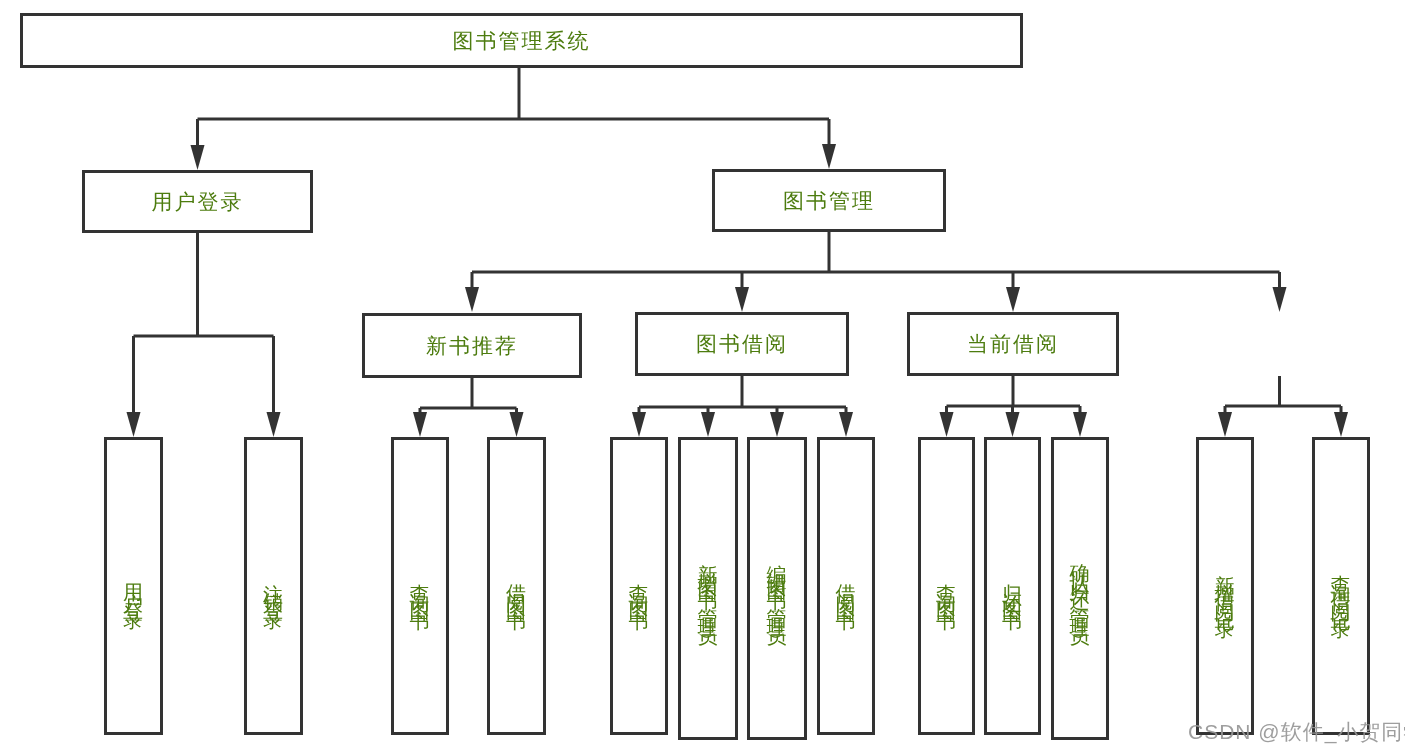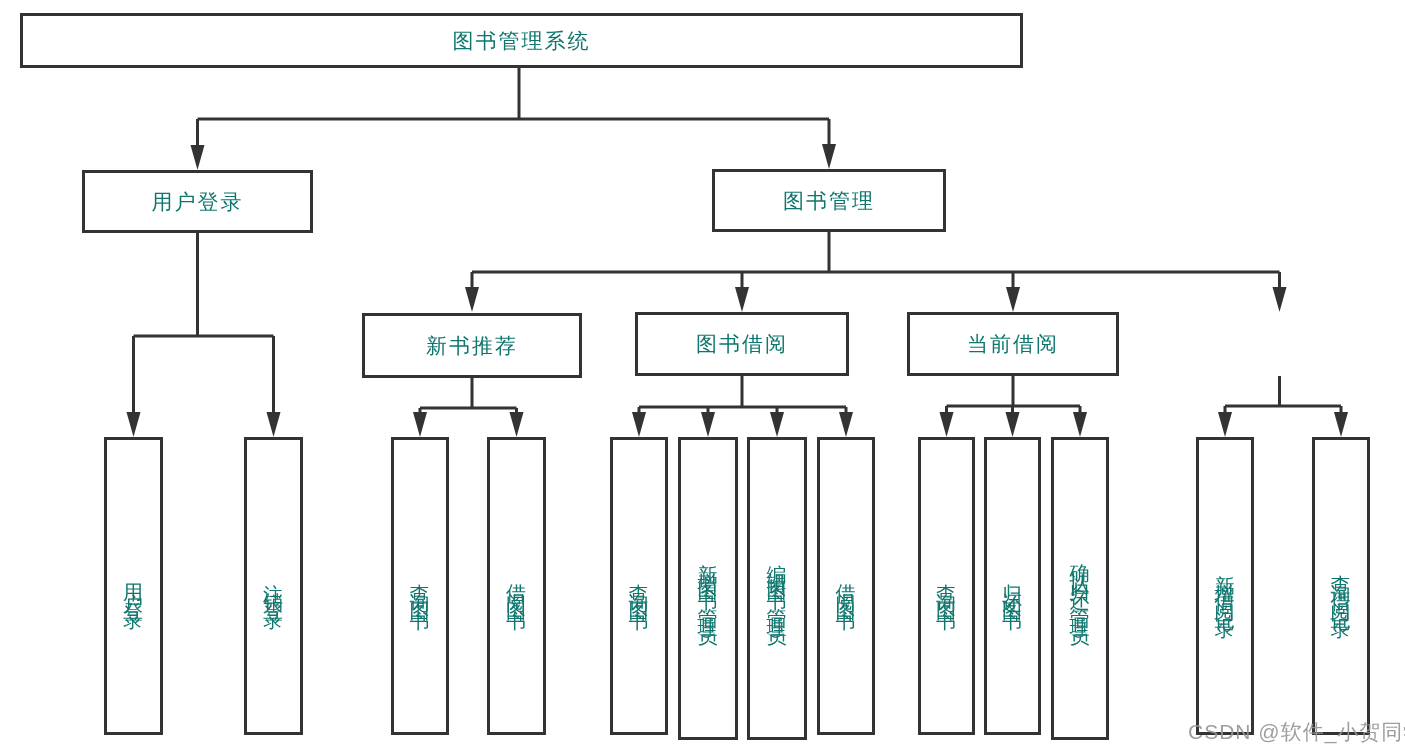--- a/index.html
+++ b/index.html
@@ -4,21 +4,21 @@
 <style>
   html,body{margin:0;padding:0;background:#ffffff;}
   body{
     font-family:"Liberation Sans","DejaVu Sans",sans-serif;
     width:1405px;height:747px;position:relative;overflow:hidden;
   }
   #canvas{position:absolute;left:0;top:0;width:1405px;height:747px;}
   #connectors{position:absolute;left:0;top:0;z-index:1;}
   .node{
     position:absolute;box-sizing:border-box;z-index:2;
-    border:3px solid #333333;background:#ffffff;color:#0f766e;
+    border:3px solid #333333;background:#ffffff;color:#4d7c0f;
     display:flex;align-items:center;justify-content:center;
   }
   .h{font-size:21px;letter-spacing:2px;white-space:nowrap;}
   .v{
     writing-mode:vertical-rl;text-orientation:mixed;
     font-size:20px;letter-spacing:9px;line-height:1;
   }
   .watermark{
     position:absolute;z-index:5;
     font-size:21px;color:rgba(150,150,150,0.92);

